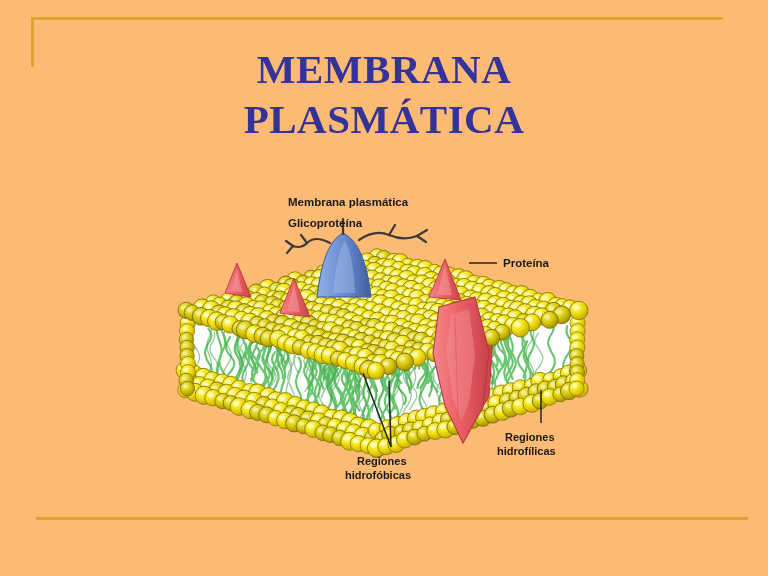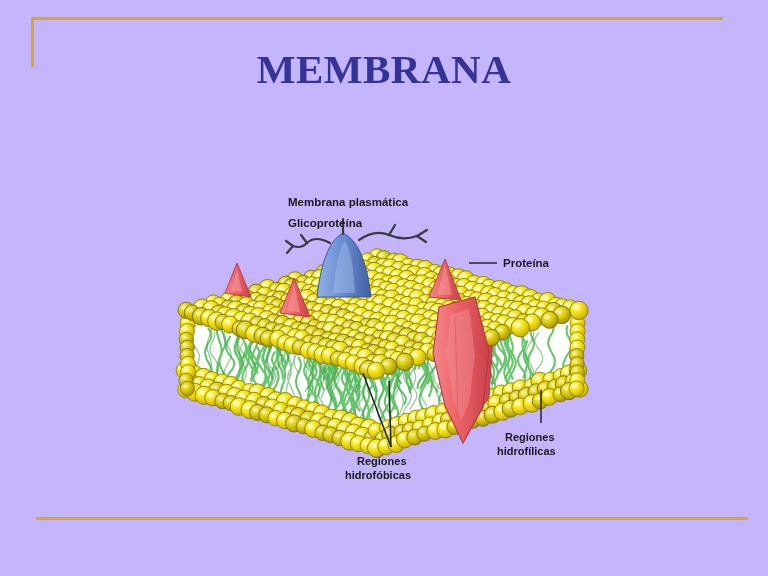--- a/index.html
+++ b/index.html
@@ -11,21 +11,21 @@
     width: 768px;
     height: 576px;
     overflow: hidden;
     font-family: "Liberation Sans", sans-serif;
     position: relative;
   }
 
   #slide {
     position: absolute;
     inset: 0;
-    background: #c4b5fd;
+    background: #fdba74;
   }
 
   
   .rule-top-h {
     position: absolute;
     left: 31px;
     top: 17px;
     width: 692px;
     height: 3px;
     background: #d9a62e;
@@ -106,20 +106,21 @@
 <body>
 
 <div id="slide">
 
   <div class="rule-top-h"></div>
   <div class="rule-top-v"></div>
   <div class="rule-bottom-h"></div>
 
   <div id="title-block">
     <div class="tline">MEMBRANA</div>
+    <div class="tline">PLASMÁTICA</div>
   </div>
 
   <div id="diagram-wrap">
     <svg id="membrane-svg" viewBox="0 0 430 300" xmlns="http://www.w3.org/2000/svg">
       <defs>
         <radialGradient id="headGrad" cx="35%" cy="30%" r="72%">
           <stop offset="0%" stop-color="#fdfa9a"></stop>
           <stop offset="45%" stop-color="#f4e415"></stop>
           <stop offset="100%" stop-color="#c9ad07"></stop>
         </radialGradient>

